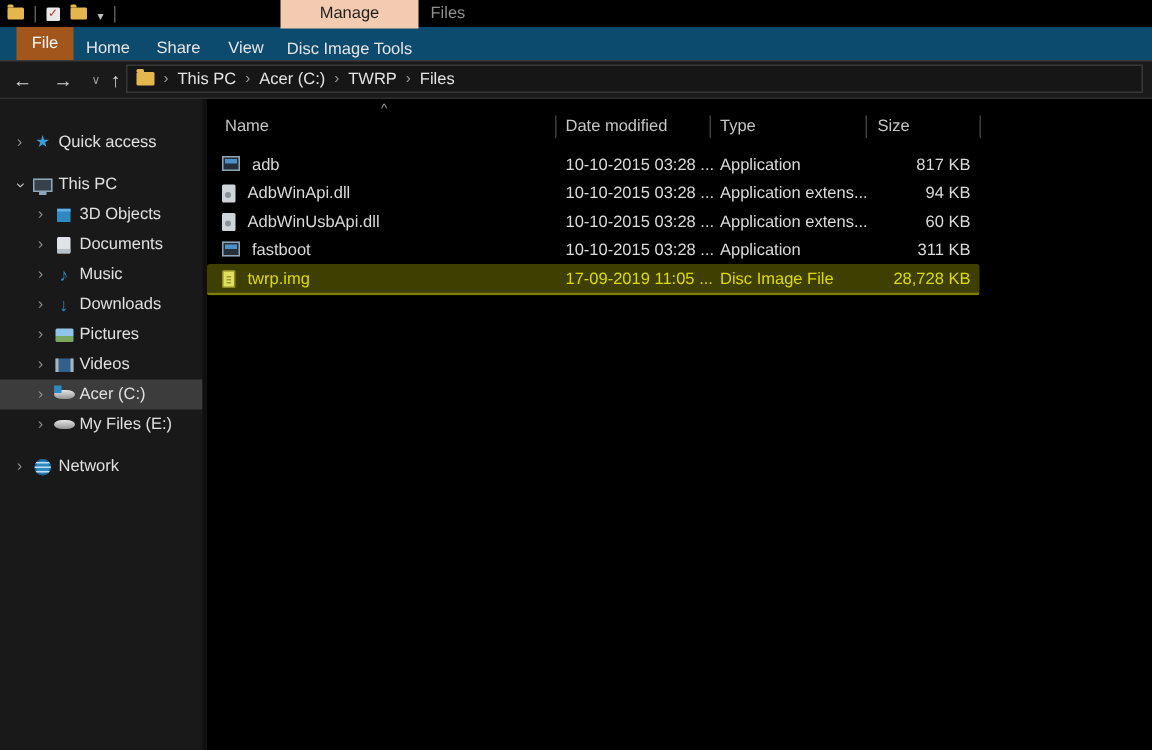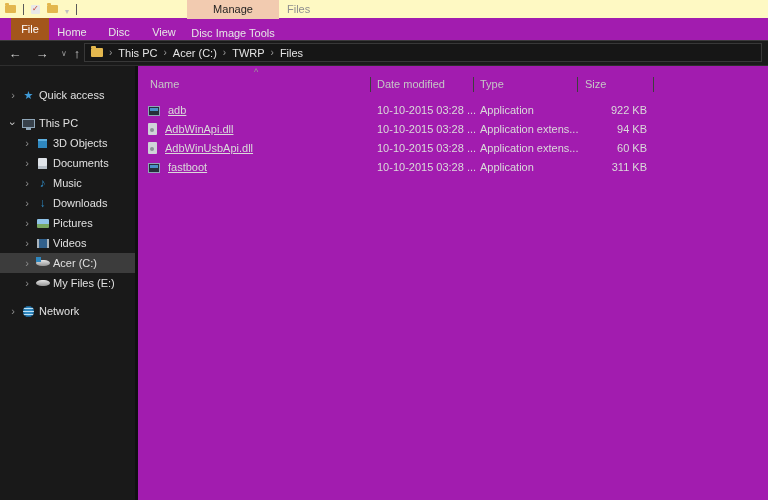--- a/index.html
+++ b/index.html
@@ -4,34 +4,34 @@
 <style>
   html,body{margin:0;padding:0;}
   body{
     width:768px;height:500px;overflow:hidden;position:relative;
     background:#1f1f1f;
     font-family:"Liberation Sans","DejaVu Sans",sans-serif;
     -webkit-font-smoothing:antialiased;
   }
 
   
-  .titlebar{position:absolute;top:0;left:0;right:0;height:18px;background:#fef9c3;}
+  .titlebar{position:absolute;top:0;left:0;right:0;height:18px;background:#000000;}
   .qat{position:absolute;left:5px;top:0;height:18px;display:flex;align-items:center;gap:7px;}
   .q-sep{width:1px;height:11px;background:#5a5a5a;}
   .q-folder{width:11px;height:8px;background:#e3b74e;border-radius:1px;position:relative;}
   .q-folder::before{content:"";position:absolute;top:-2px;left:0;width:4px;height:2px;background:#e3b74e;border-radius:1px 1px 0 0;}
   .q-check{width:9px;height:9px;background:#e8e8e8;border-radius:1px;position:relative;}
   .q-check::before{content:"\2713";color:#c0392b;font-size:8px;position:absolute;left:1px;top:-1px;}
   .q-caret::before{content:"\25BE";color:#c0c0c0;font-size:8px;line-height:1;}
   .manage-tab{position:absolute;left:187px;top:0;width:92px;height:18px;background:#f2cbb0;color:#1f1f1f;
     font-size:11px;display:flex;align-items:center;justify-content:center;}
   .window-title{position:absolute;left:287px;top:0;height:18px;line-height:18px;color:#8f8f8f;font-size:11px;}
 
   
-  .ribbon{position:absolute;top:18px;left:0;right:0;height:22px;background:#a21caf;}
+  .ribbon{position:absolute;top:18px;left:0;right:0;height:22px;background:#0c4a6e;}
   .file-tab{position:absolute;left:11px;top:0;width:38px;height:22px;background:#a3561c;color:#fff;
     font-size:11px;display:flex;align-items:center;justify-content:center;}
   .rtab{position:absolute;top:0;height:28px;color:#e6e6e6;font-size:11px;display:flex;align-items:center;justify-content:center;}
   .rtab.home{left:52px;width:40px;}
   .rtab.share{left:99px;width:40px;}
   .rtab.view{left:146px;width:36px;}
   .rtab.disc{left:187px;width:92px;border-top:1px solid #f2cbb0;box-sizing:border-box;}
 
   
   .addressbar{position:absolute;top:40px;left:0;right:0;height:26px;background:#1a1a1a;
@@ -72,34 +72,34 @@
   .i-pic{width:12px;height:9px;border-radius:1px;background:linear-gradient(180deg,#8fc3e8 55%,#79a862 45%);}
   .i-video{width:12px;height:9px;background:#31608c;border-left:2px solid #aab4bc;border-right:2px solid #aab4bc;box-sizing:border-box;}
   .i-drive{width:14px;height:6px;background:linear-gradient(180deg,#e6e6e6,#949494);border-radius:50%/60%;position:relative;}
   .i-drive.win::after{content:"";position:absolute;left:0;top:-3px;width:5px;height:5px;background:#2f88c0;}
   .i-globe{width:11px;height:11px;border-radius:50%;background:#2f88c0;box-shadow:inset 0 0 0 1px #1e5f8c;position:relative;overflow:hidden;}
   .i-globe::after{content:"";position:absolute;left:0;right:0;top:5px;height:1px;background:#bfe0f4;box-shadow:0 -3px 0 #bfe0f4,0 3px 0 #bfe0f4;}
 
   .v-sep{position:absolute;top:66px;left:135px;width:3px;bottom:0;background:#101010;}
 
   
-  .filepane{position:absolute;top:66px;left:138px;right:0;bottom:0;background:#a21caf;}
+  .filepane{position:absolute;top:66px;left:138px;right:0;bottom:0;background:#000000;}
   .lheader{position:absolute;top:8px;left:0;width:516px;height:20px;color:#c6c6c6;font-size:11px;}
   .hcell{position:absolute;top:0;height:20px;line-height:20px;}
   .h-name{left:12px;}
   .h-date{left:239px;}
   .h-type{left:342px;}
   .h-size{left:447px;text-align:right;}
   .hsep{position:absolute;top:3px;width:1px;height:15px;background:#3e3e3e;}
   .sort-caret{position:absolute;left:116px;top:-7px;color:#9a9a9a;font-size:9px;}
   .sort-caret::before{content:"^";}
 
   .rows{position:absolute;top:34px;left:0;}
   .frow{height:19px;display:flex;align-items:center;width:515px;font-size:11px;color:#dadada;}
-  .c-name{width:232px;display:flex;align-items:flex-end;box-sizing:border-box;padding-left:10px;text-decoration:underline;}
+  .c-name{width:232px;display:flex;align-items:flex-start;box-sizing:border-box;padding-left:10px;}
   .c-name .fico{margin-right:8px;flex:none;}
   .c-date{width:103px;box-sizing:border-box;padding-left:7px;white-space:nowrap;}
   .c-type{width:104px;box-sizing:border-box;padding-left:7px;white-space:nowrap;}
   .c-size{width:76px;box-sizing:border-box;padding-right:6px;text-align:right;white-space:nowrap;}
   .frow.hl{background:#3f3f02;color:#dcdc00;border-bottom:2px solid #7e7e00;border-radius:2px;}
 
   .fico-app{width:12px;height:10px;background:#252f3a;border:1px solid #8fa6b8;box-sizing:border-box;position:relative;}
   .fico-app::before{content:"";position:absolute;left:1px;top:1px;right:1px;height:3px;background:#4c8fc9;}
   .fico-dll{width:9px;height:12px;background:#cfd4d8;border-radius:1px;position:relative;}
   .fico-dll::after{content:"";position:absolute;left:2px;top:5px;width:4px;height:4px;border-radius:50%;background:#8b9298;}
@@ -120,21 +120,21 @@
       <span class="q-caret"></span>
       <span class="q-sep"></span>
     </div>
     <div class="manage-tab">Manage</div>
     <div class="window-title">Files</div>
   </div>
 
   <div class="ribbon">
     <div class="file-tab">File</div>
     <div class="rtab home">Home</div>
-    <div class="rtab share">Disc</div>
+    <div class="rtab share">Share</div>
     <div class="rtab view">View</div>
     <div class="rtab disc">Disc Image Tools</div>
   </div>
 
   <div class="addressbar">
     <span class="nav-btn back">←</span>
     <span class="nav-btn fwd">→</span>
     <span class="nav-btn recents">∨</span>
     <span class="nav-btn up">↑</span>
     <div class="addr-box">
@@ -248,21 +248,21 @@
     </div>
 
     <div class="rows">
       <div class="frow">
         <span class="c-name">
           <span class="fico fico-app"></span>
           <span>adb</span>
         </span>
         <span class="c-date">10-10-2015 03:28 ...</span>
         <span class="c-type">Application</span>
-        <span class="c-size">922 KB</span>
+        <span class="c-size">817 KB</span>
       </div>
       <div class="frow">
         <span class="c-name">
           <span class="fico fico-dll"></span>
           <span>AdbWinApi.dll</span>
         </span>
         <span class="c-date">10-10-2015 03:28 ...</span>
         <span class="c-type">Application extens...</span>
         <span class="c-size">94 KB</span>
       </div>
@@ -277,16 +277,25 @@
       </div>
       <div class="frow">
         <span class="c-name">
           <span class="fico fico-app"></span>
           <span>fastboot</span>
         </span>
         <span class="c-date">10-10-2015 03:28 ...</span>
         <span class="c-type">Application</span>
         <span class="c-size">311 KB</span>
       </div>
+      <div class="frow hl">
+        <span class="c-name">
+          <span class="fico fico-img"></span>
+          <span>twrp.img</span>
+        </span>
+        <span class="c-date">17-09-2019 11:05 ...</span>
+        <span class="c-type">Disc Image File</span>
+        <span class="c-size">28,728 KB</span>
+      </div>
     </div>
   </div>
 
 </div>
 
 </body></html>

